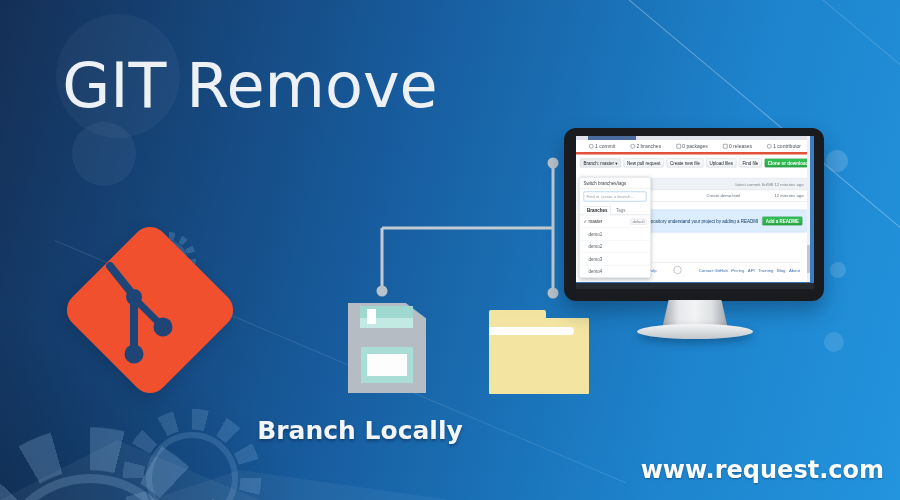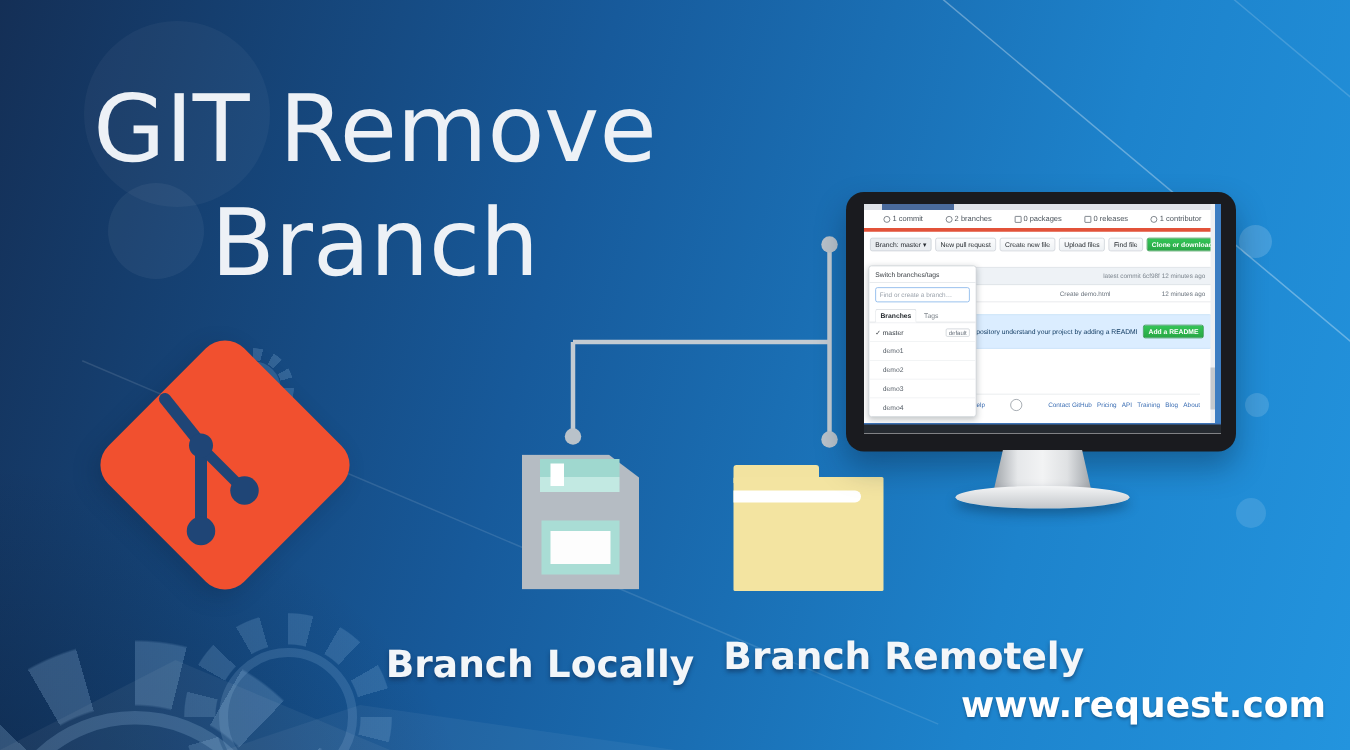--- a/index.html
+++ b/index.html
@@ -133,21 +133,20 @@
   </div>
   <div class="gear" style="left:138px;top:228px;width:62px;height:62px;opacity:.9;">
     <div class="teeth"></div>
       <div class="ring" style="border-width:4px;"></div>
   </div>
   <div class="facet" style="left:0;top:440px;width:260px;height:60px;clip-path:polygon(0 100%,45% 0,100% 100%);"></div>
   <div class="facet" style="left:150px;top:470px;width:300px;height:30px;clip-path:polygon(0 100%,30% 0,100% 100%);"></div>
 
   <div class="title">
     <div>GIT Remove</div>
-    <div>Branch</div>
   </div>
 
   <div class="git-diamond"></div>
   <svg class="git-glyph" width="130" height="130" viewBox="85 245 130 130">
     <g stroke="#1f4576" fill="#1f4576" stroke-linecap="round">
       <line x1="110" y1="266" x2="134" y2="296" stroke-width="8"></line>
       <line x1="134" y1="296" x2="134" y2="352" stroke-width="8"></line>
       <line x1="137" y1="301" x2="161" y2="325" stroke-width="7"></line>
       <circle cx="134" cy="297" r="8" stroke="none"></circle>
       <circle cx="134" cy="354" r="9.5" stroke="none"></circle>
@@ -177,22 +176,21 @@
       <div class="label-inner"></div>
     </div>
   </div>
 
   <div class="folder">
     <div class="tab"></div>
     <div class="body"></div>
     <div class="stripe"></div>
   </div>
 
-  <div class="caption" style="left:250px;top:428px;width:220px;">Branch Locally</div>
-  <div class="caption" style="left:480px;top:423px;width:245px;">Branch Remotely</div>
+  <div class="caption" style="left:250px;top:416px;width:220px;">Branch Locally</div>
 
   <div class="bezel"></div>
   <div class="neck"></div>
   <div class="base"></div>
   <div class="screen">
     <div class="page">
 
       <div class="browser-strip">
         <div class="seg"></div>
       </div>

